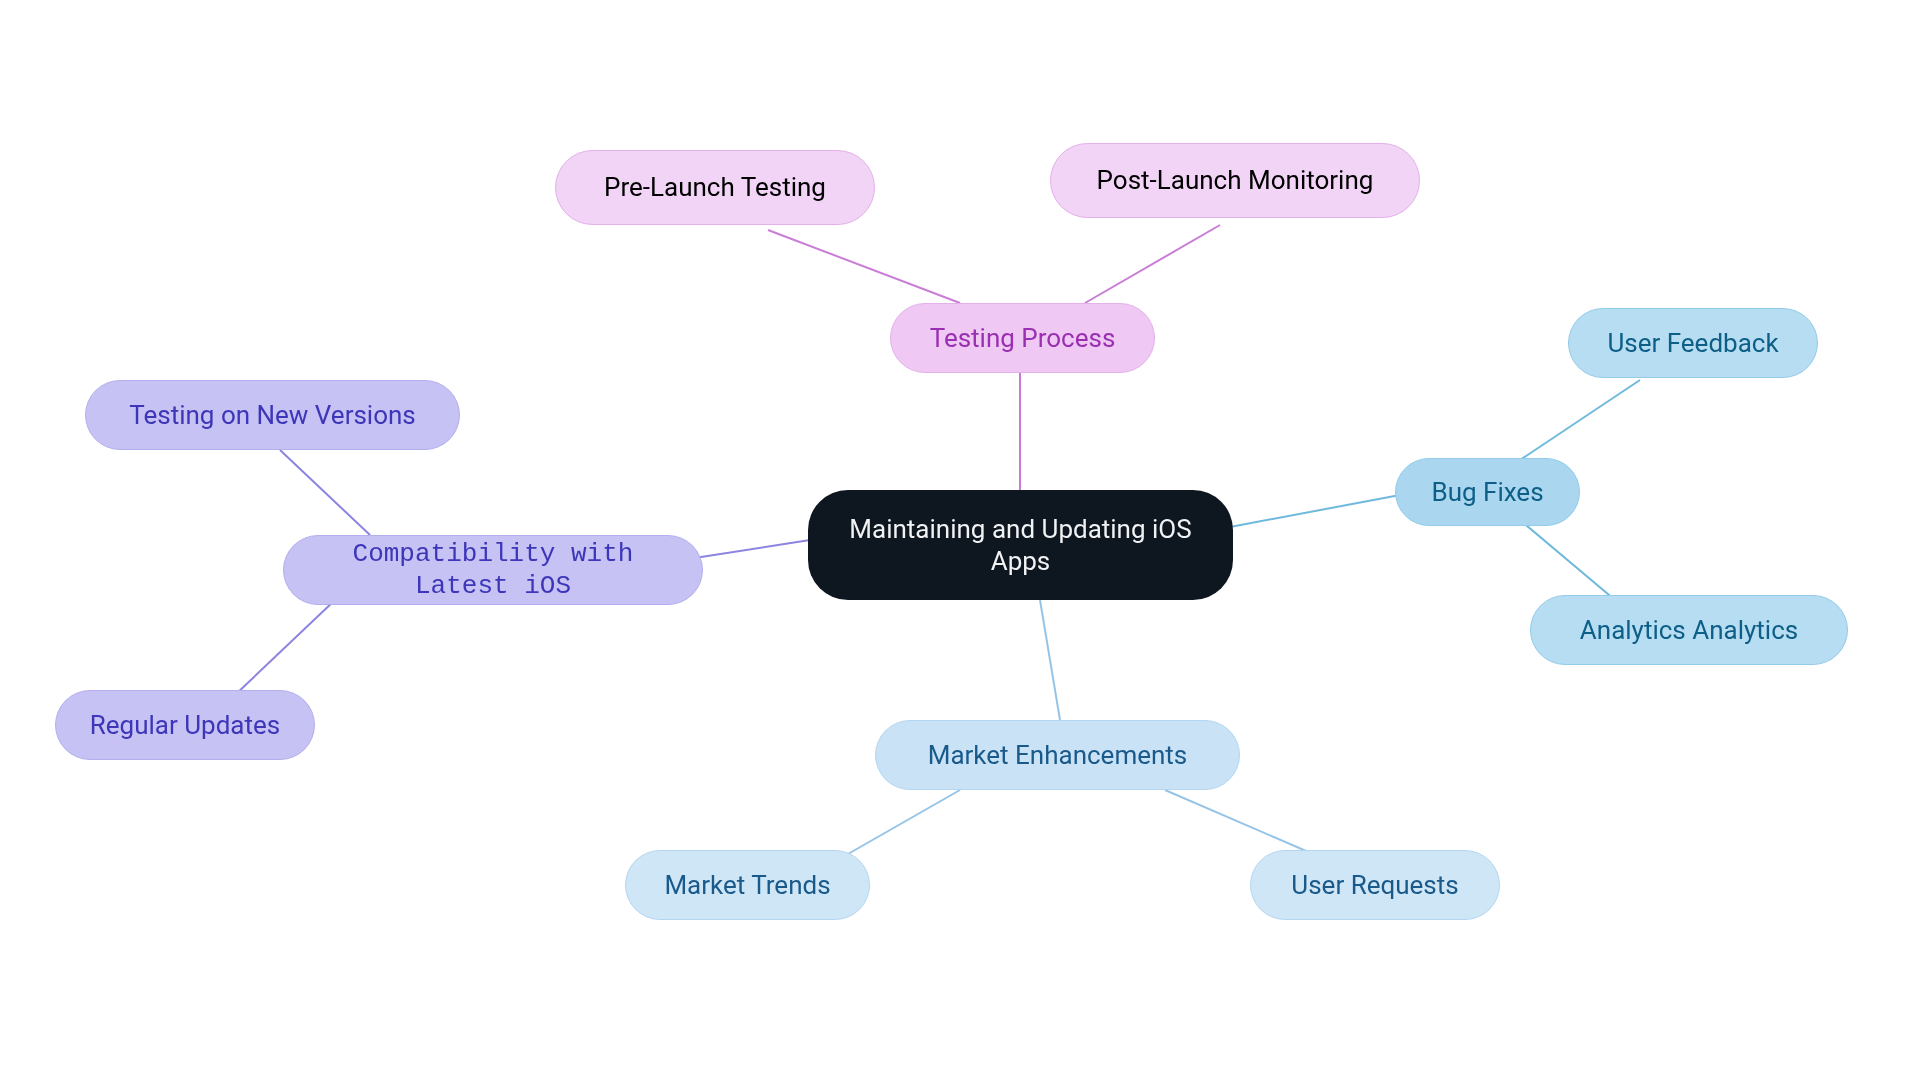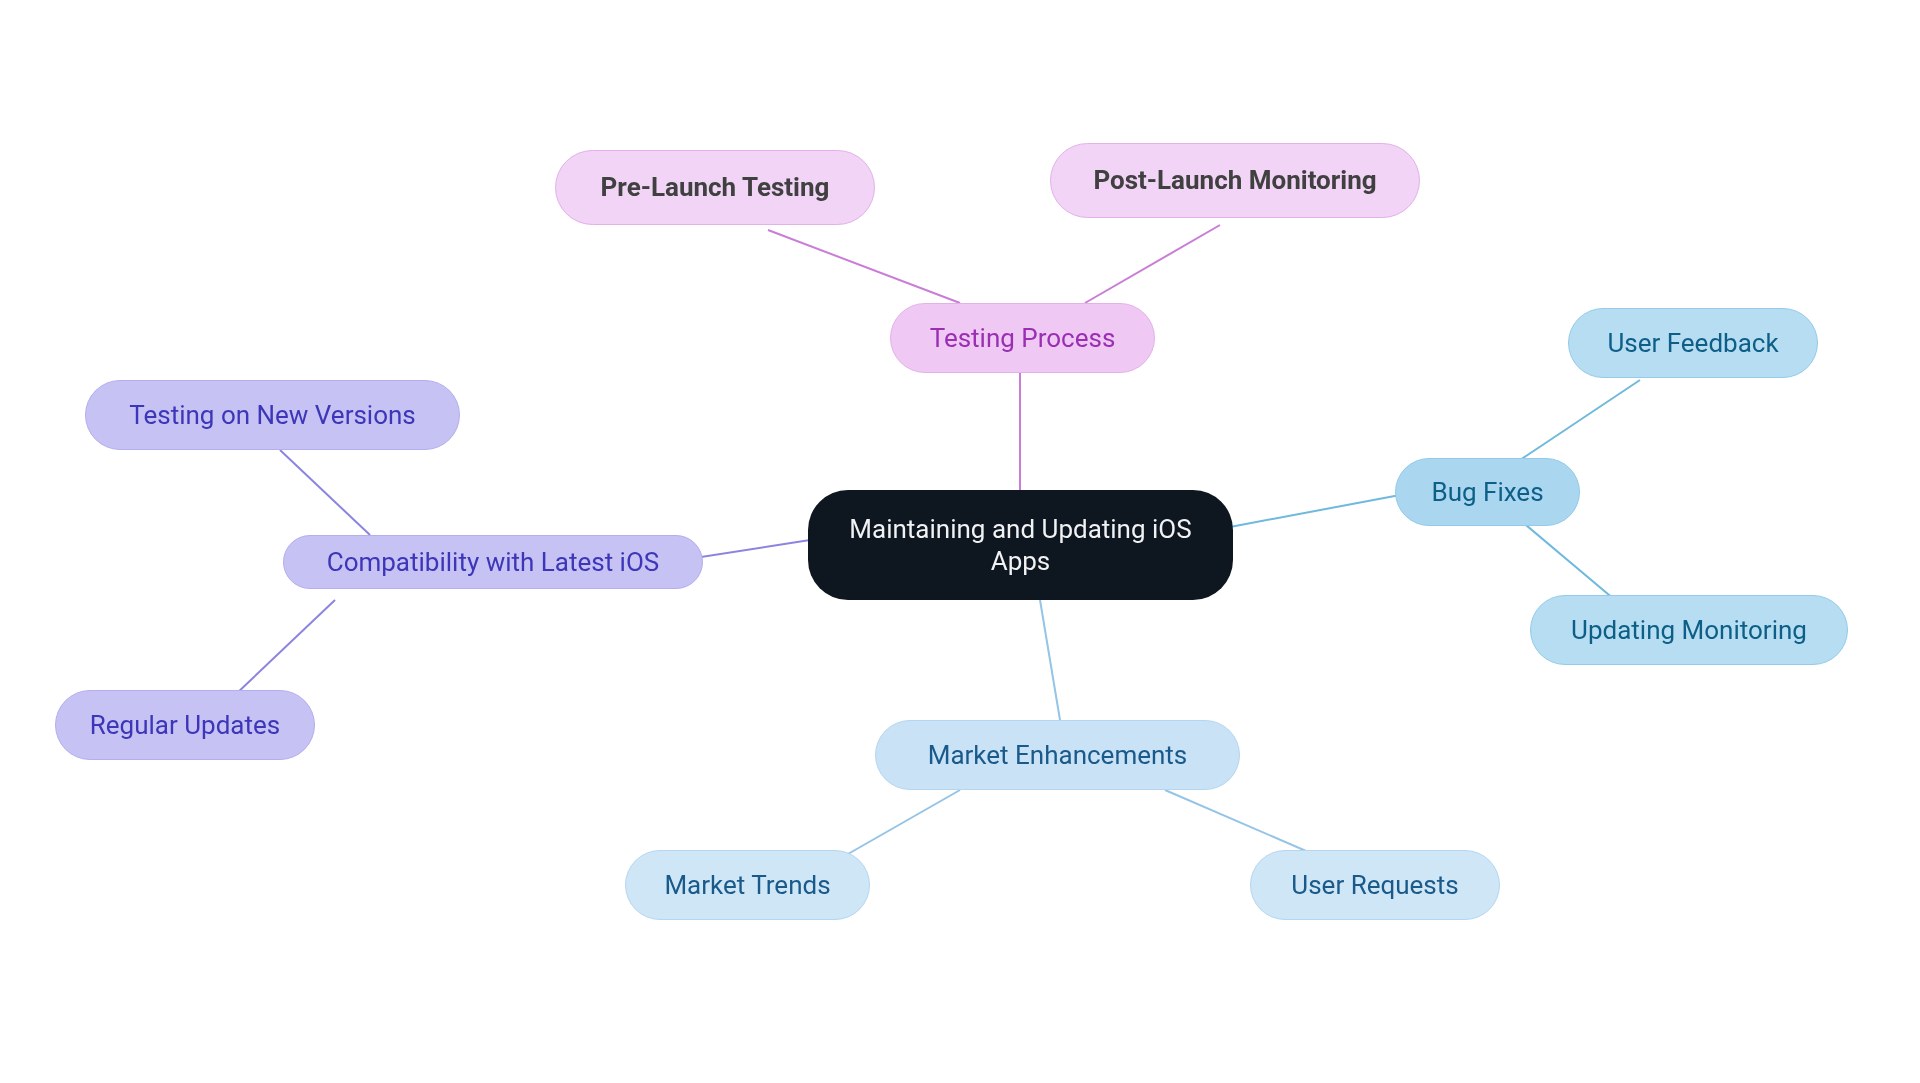--- a/index.html
+++ b/index.html
@@ -42,23 +42,22 @@
     color: #f0f2f4;
     font-size: 26px;
   }
   .node.purple-main {
     background: #efc9f3;
     color: #9a2fb4;
     border: 1px solid #e3b0ea;
   }
   .node.purple-leaf {
     background: #f2d4f6;
-    color: #404040;
+    color: #000000;
     border: 1px solid #e3b0ea;
-    font-weight: bold;
   }
   .node.indigo-main {
     background: #c6c2f4;
     color: #3d36b8;
     border: 1px solid #b3aeee;
   }
   .node.indigo-leaf {
     background: #c6c2f4;
     color: #3d36b8;
     border: 1px solid #b3aeee;
@@ -124,38 +123,38 @@
   <div class="node purple-main" style="left:890px; top:303px; width:265px; height:70px;">
     <span>Testing Process</span>
   </div>
   <div class="node purple-leaf" style="left:555px; top:150px; width:320px; height:75px;">
     <span>Pre-Launch Testing</span>
   </div>
   <div class="node purple-leaf" style="left:1050px; top:143px; width:370px; height:75px;">
     <span>Post-Launch Monitoring</span>
   </div>
 
-  <div class="node indigo-main" style="left:283px; top:535px; width:420px; height:54px;">
+  <div class="node indigo-main" style="left:283px; top:535px; width:420px; height:70px;font-family:Liberation Mono, monospace;">
     <span>Compatibility with Latest iOS</span>
   </div>
   <div class="node indigo-leaf" style="left:55px; top:690px; width:260px; height:70px;">
     <span>Regular Updates</span>
   </div>
   <div class="node indigo-leaf" style="left:85px; top:380px; width:375px; height:70px;">
     <span>Testing on New Versions</span>
   </div>
 
   <div class="node teal-main" style="left:1395px; top:458px; width:185px; height:68px;">
     <span>Bug Fixes</span>
   </div>
   <div class="node teal-leaf" style="left:1568px; top:308px; width:250px; height:70px;">
     <span>User Feedback</span>
   </div>
   <div class="node teal-leaf" style="left:1530px; top:595px; width:318px; height:70px;">
-    <span>Updating Monitoring</span>
+    <span>Analytics Analytics</span>
   </div>
 
   <div class="node blue-main" style="left:875px; top:720px; width:365px; height:70px;">
     <span>Market Enhancements</span>
   </div>
   <div class="node blue-leaf" style="left:625px; top:850px; width:245px; height:70px;">
     <span>Market Trends</span>
   </div>
   <div class="node blue-leaf" style="left:1250px; top:850px; width:250px; height:70px;">
     <span>User Requests</span>

